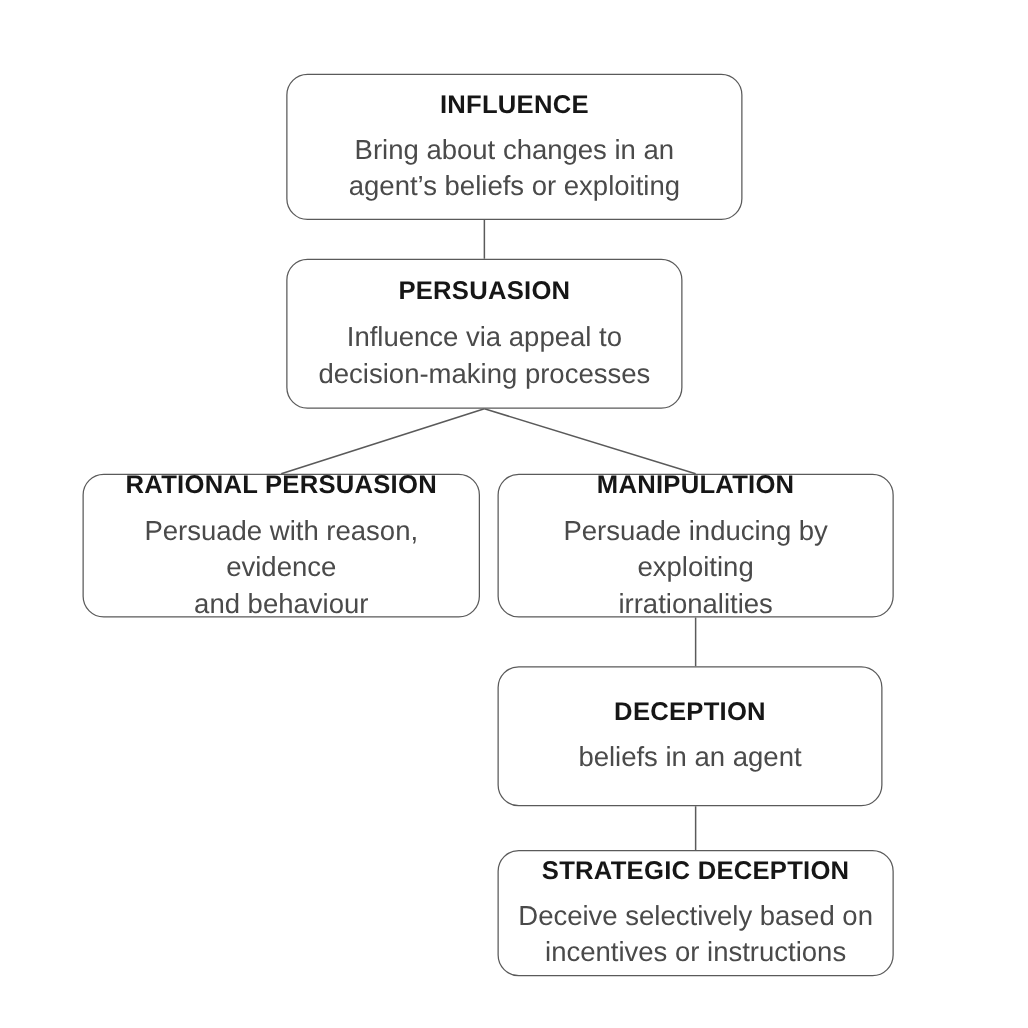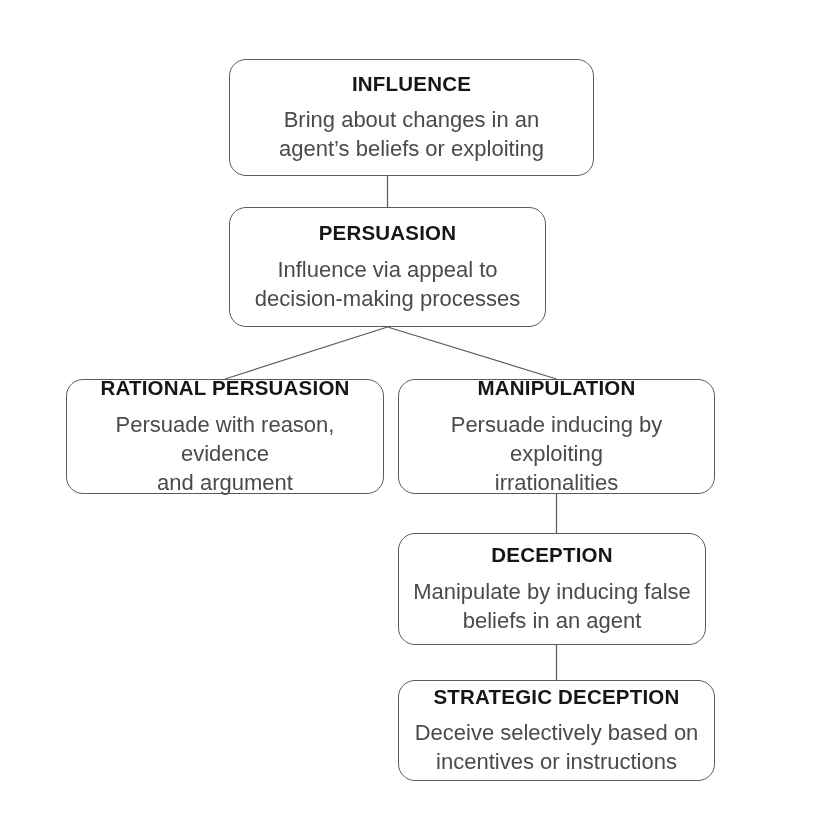--- a/index.html
+++ b/index.html
@@ -86,36 +86,35 @@
     <div class="node-desc">
       <div>Influence via appeal to</div>
       <div>decision-making processes</div>
     </div>
   </div>
 
   <div class="node n-rational">
     <div class="node-title">RATIONAL PERSUASION</div>
     <div class="node-desc">
       <div>Persuade with reason, evidence</div>
-      <div>and argument</div>
+      <div>and behaviour</div>
     </div>
   </div>
 
   <div class="node n-manipulation">
     <div class="node-title">MANIPULATION</div>
     <div class="node-desc">
       <div>Persuade inducing by exploiting</div>
       <div>irrationalities</div>
     </div>
   </div>
 
   <div class="node n-deception">
     <div class="node-title">DECEPTION</div>
     <div class="node-desc">
-      <div>Manipulate by inducing false</div>
       <div>beliefs in an agent</div>
     </div>
   </div>
 
   <div class="node n-strategic">
     <div class="node-title">STRATEGIC DECEPTION</div>
     <div class="node-desc">
       <div>Deceive selectively based on</div>
       <div>incentives or instructions</div>
     </div>

